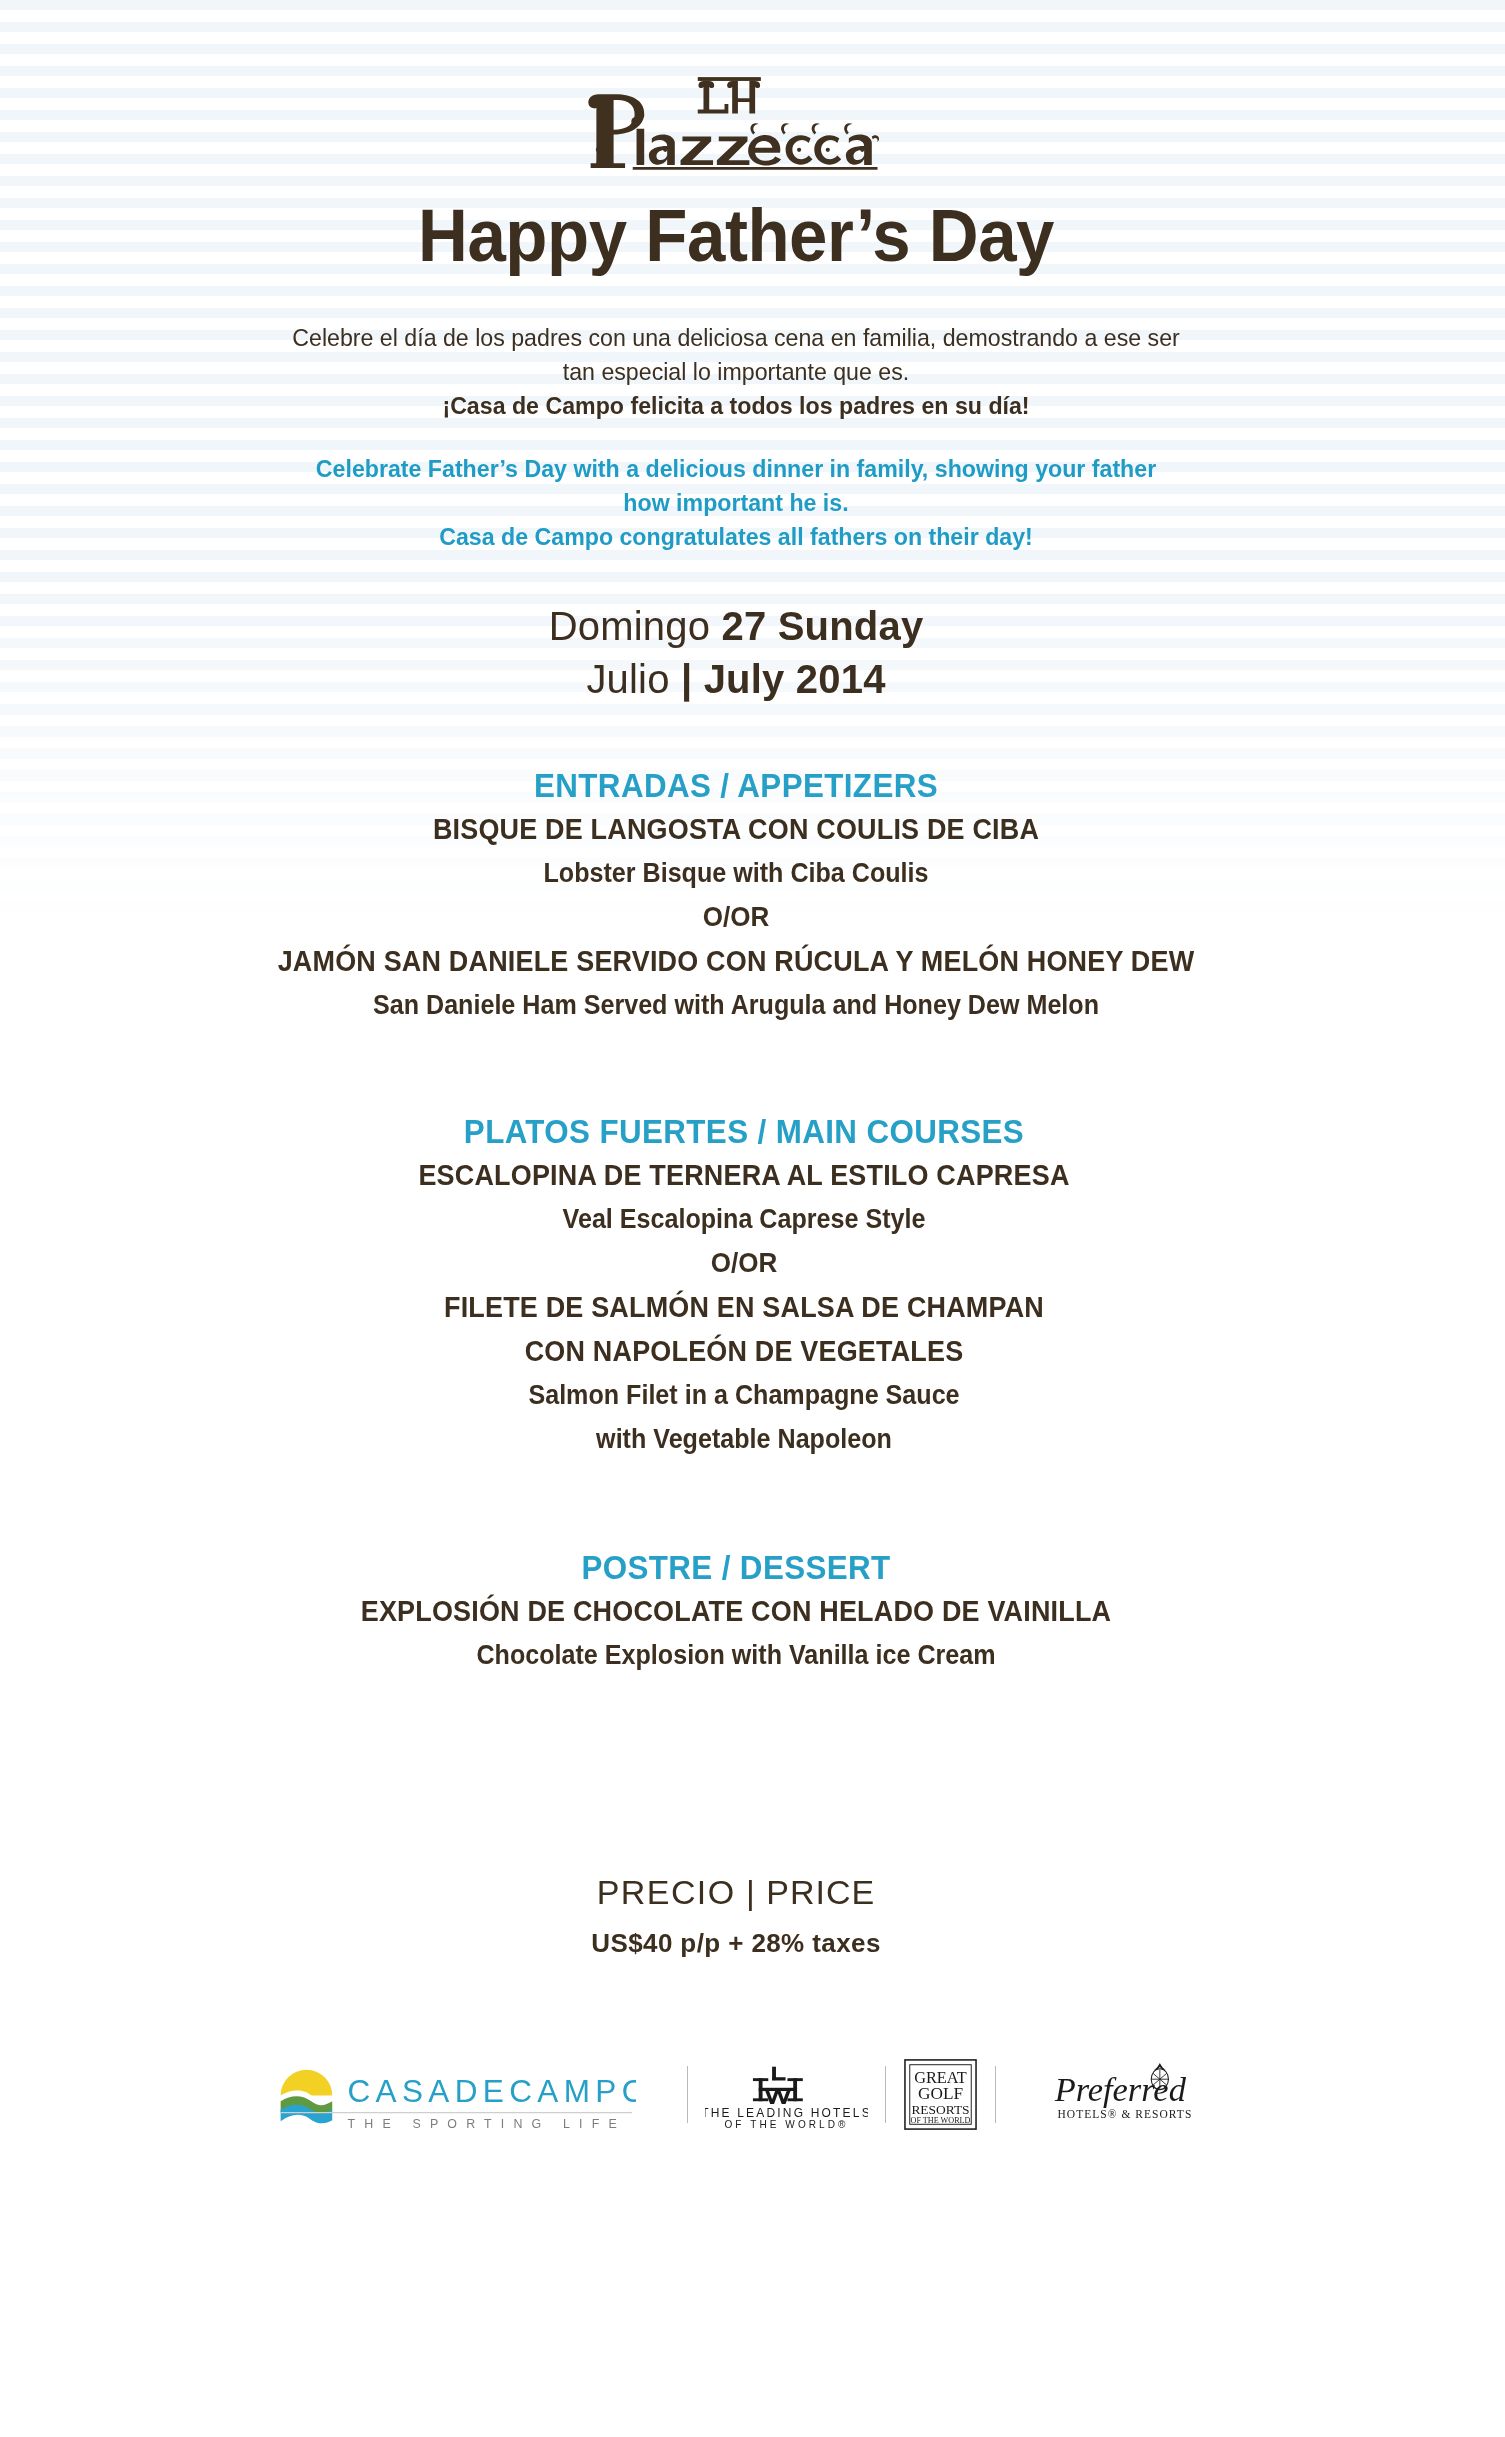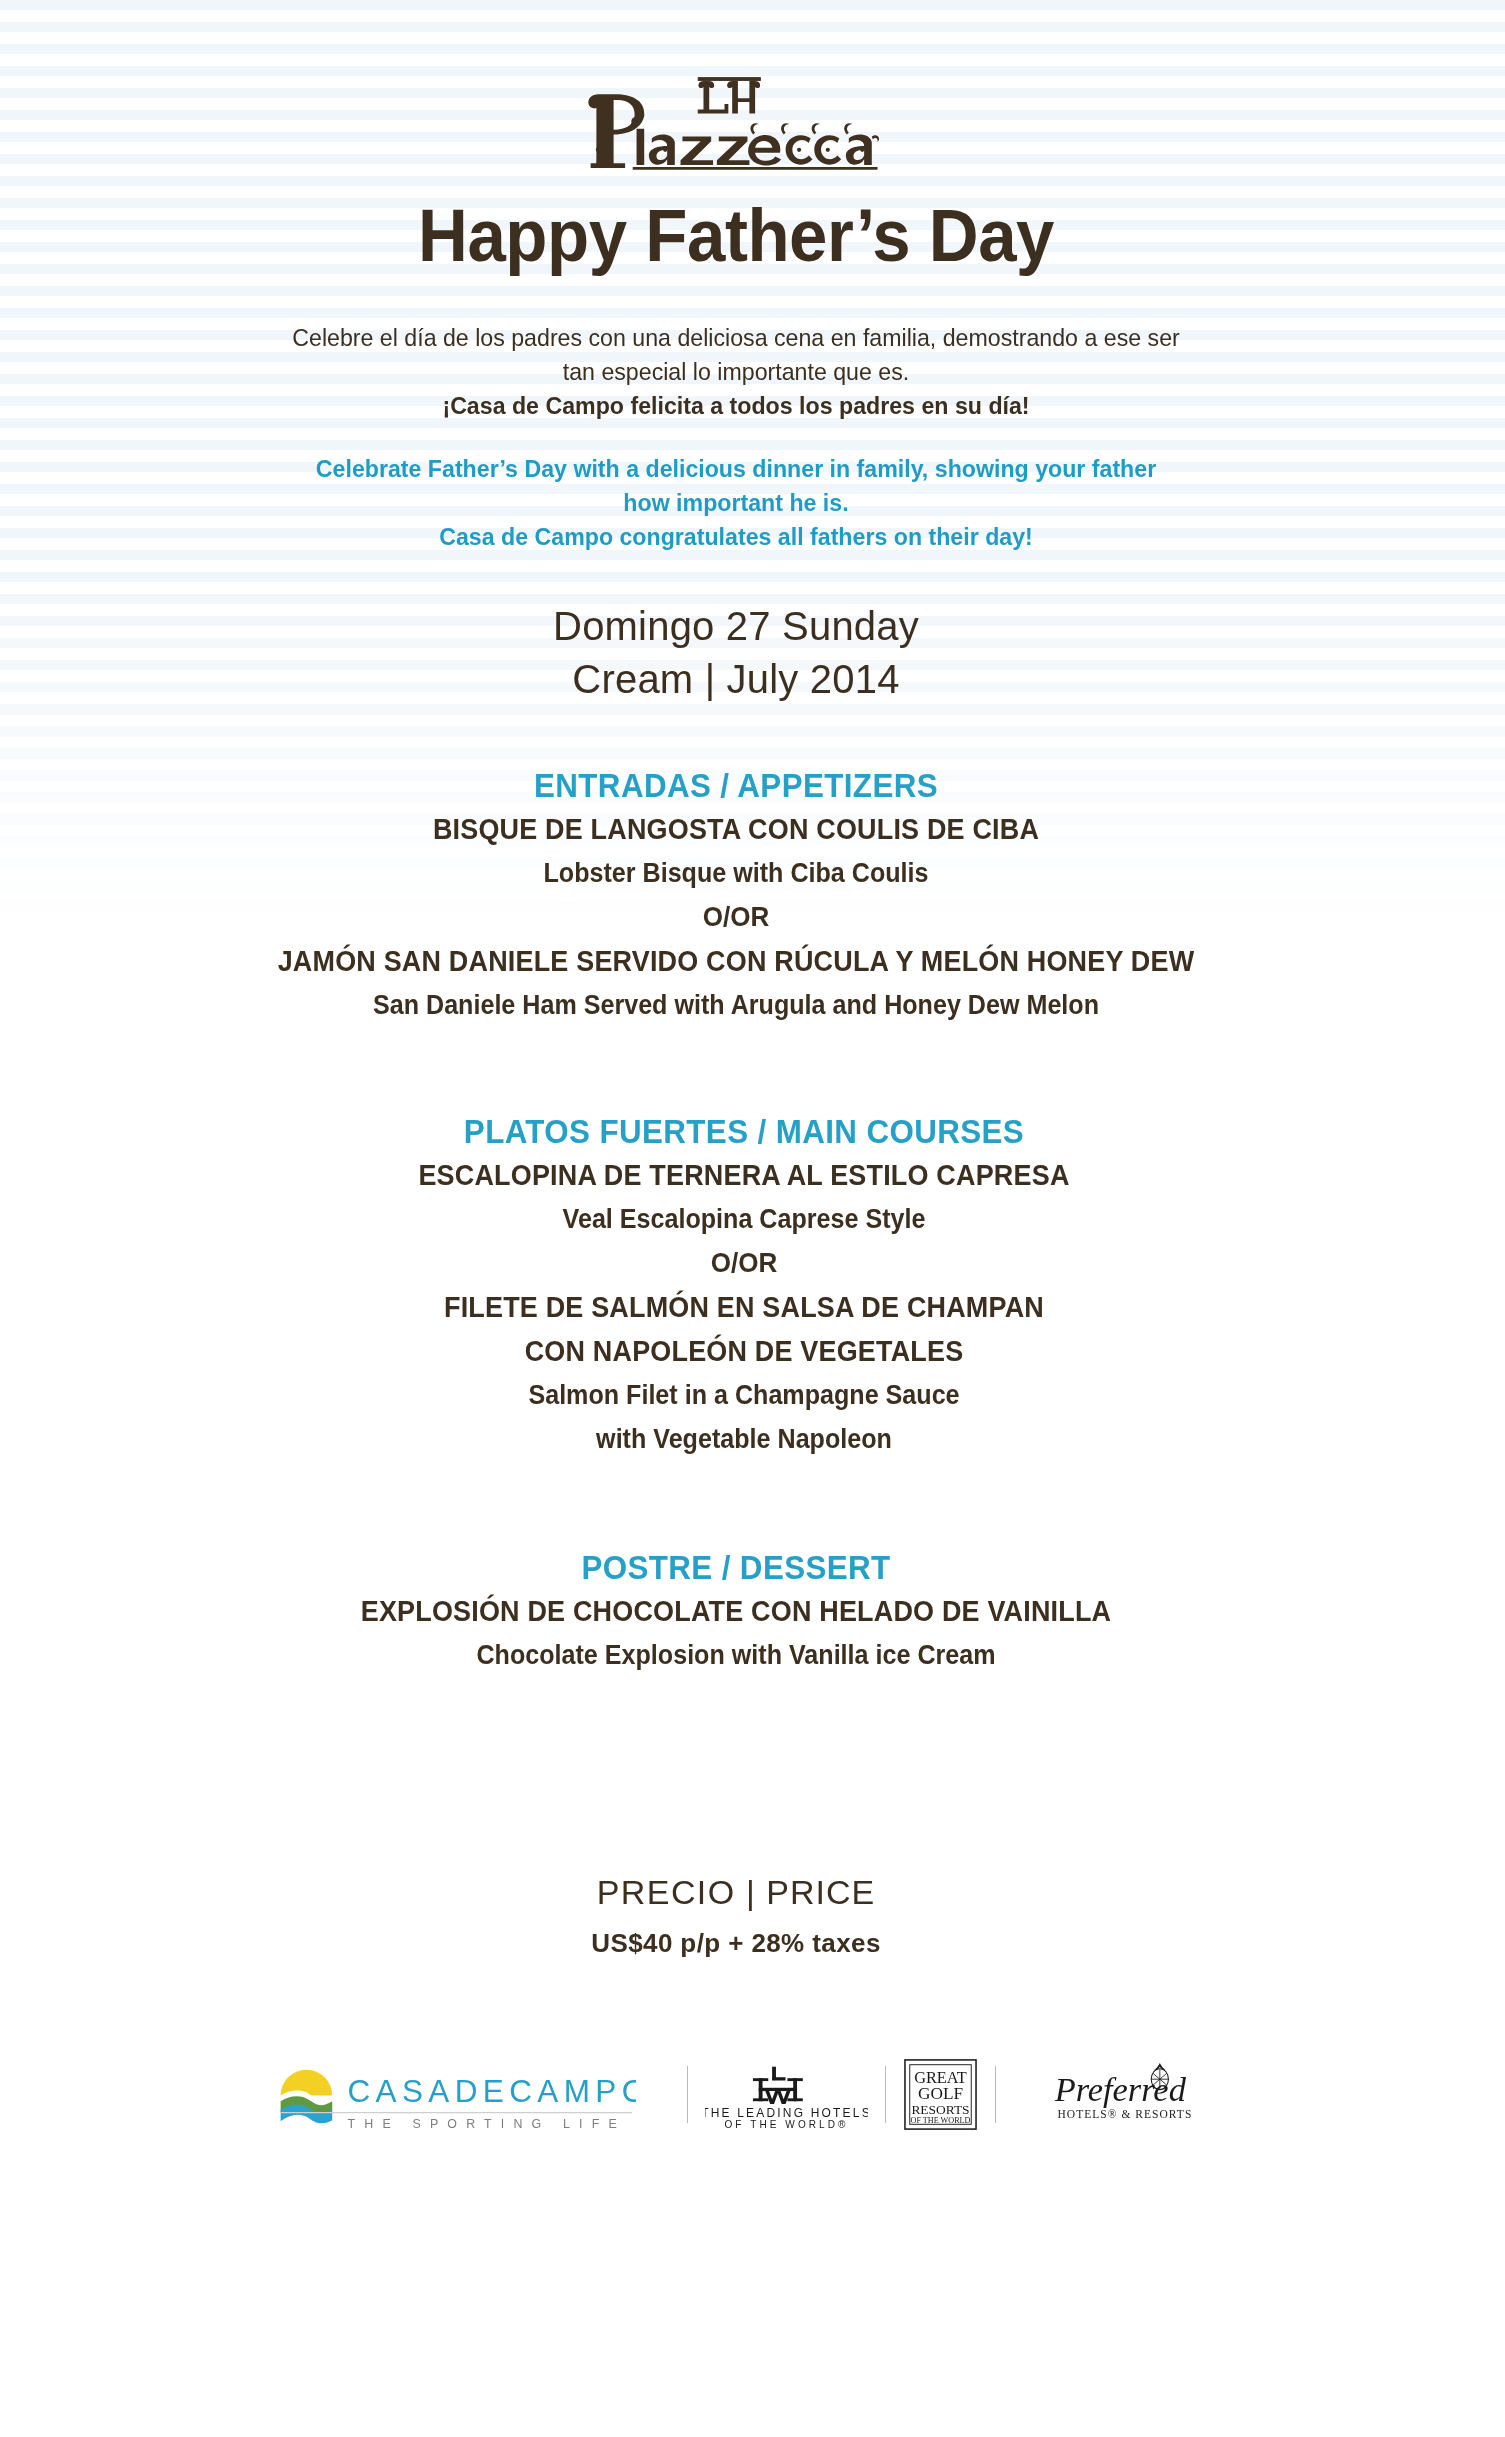--- a/index.html
+++ b/index.html
@@ -85,21 +85,21 @@
 
   
   .date-block {
     margin-top: 46px;
     color: #3c2f20;
     font-size: 40px;
     line-height: 53px;
     font-weight: 300;
     letter-spacing: 0.2px;
   }
-  .date-block .b { font-weight: normal; }
+  .date-block .b { font-weight: bold; }
 
   
   .section { margin-top: 0; }
 
   .section-title {
     color: #27a0c8;
     font-weight: bold;
     font-size: 33px;
     line-height: 42px;
     letter-spacing: 0.4px;
@@ -243,21 +243,21 @@
     <div>Celebrate Father’s Day with a delicious dinner in family, showing your father</div>
     <div>how important he is.</div>
     <div>Casa de Campo congratulates all fathers on their day!</div>
   </div>
 
   <div class="date-block">
     <div>
       <span>Domingo </span><span class="b">27 Sunday</span>
     </div>
     <div>
-      <span>Cream </span><span class="b">| July 2014</span>
+      <span>Julio </span><span class="b">| July 2014</span>
     </div>
   </div>
 
   <div class="section sec-appetizers">
     <div class="section-title">ENTRADAS / APPETIZERS</div>
     <div class="dish-list">
       <div class="dish-es">BISQUE DE LANGOSTA CON COULIS DE CIBA</div>
       <div class="dish-en">Lobster Bisque with Ciba Coulis</div>
       <div class="dish-or">O/OR</div>
       <div class="dish-es">JAMÓN SAN DANIELE SERVIDO CON RÚCULA Y MELÓN HONEY DEW</div>

